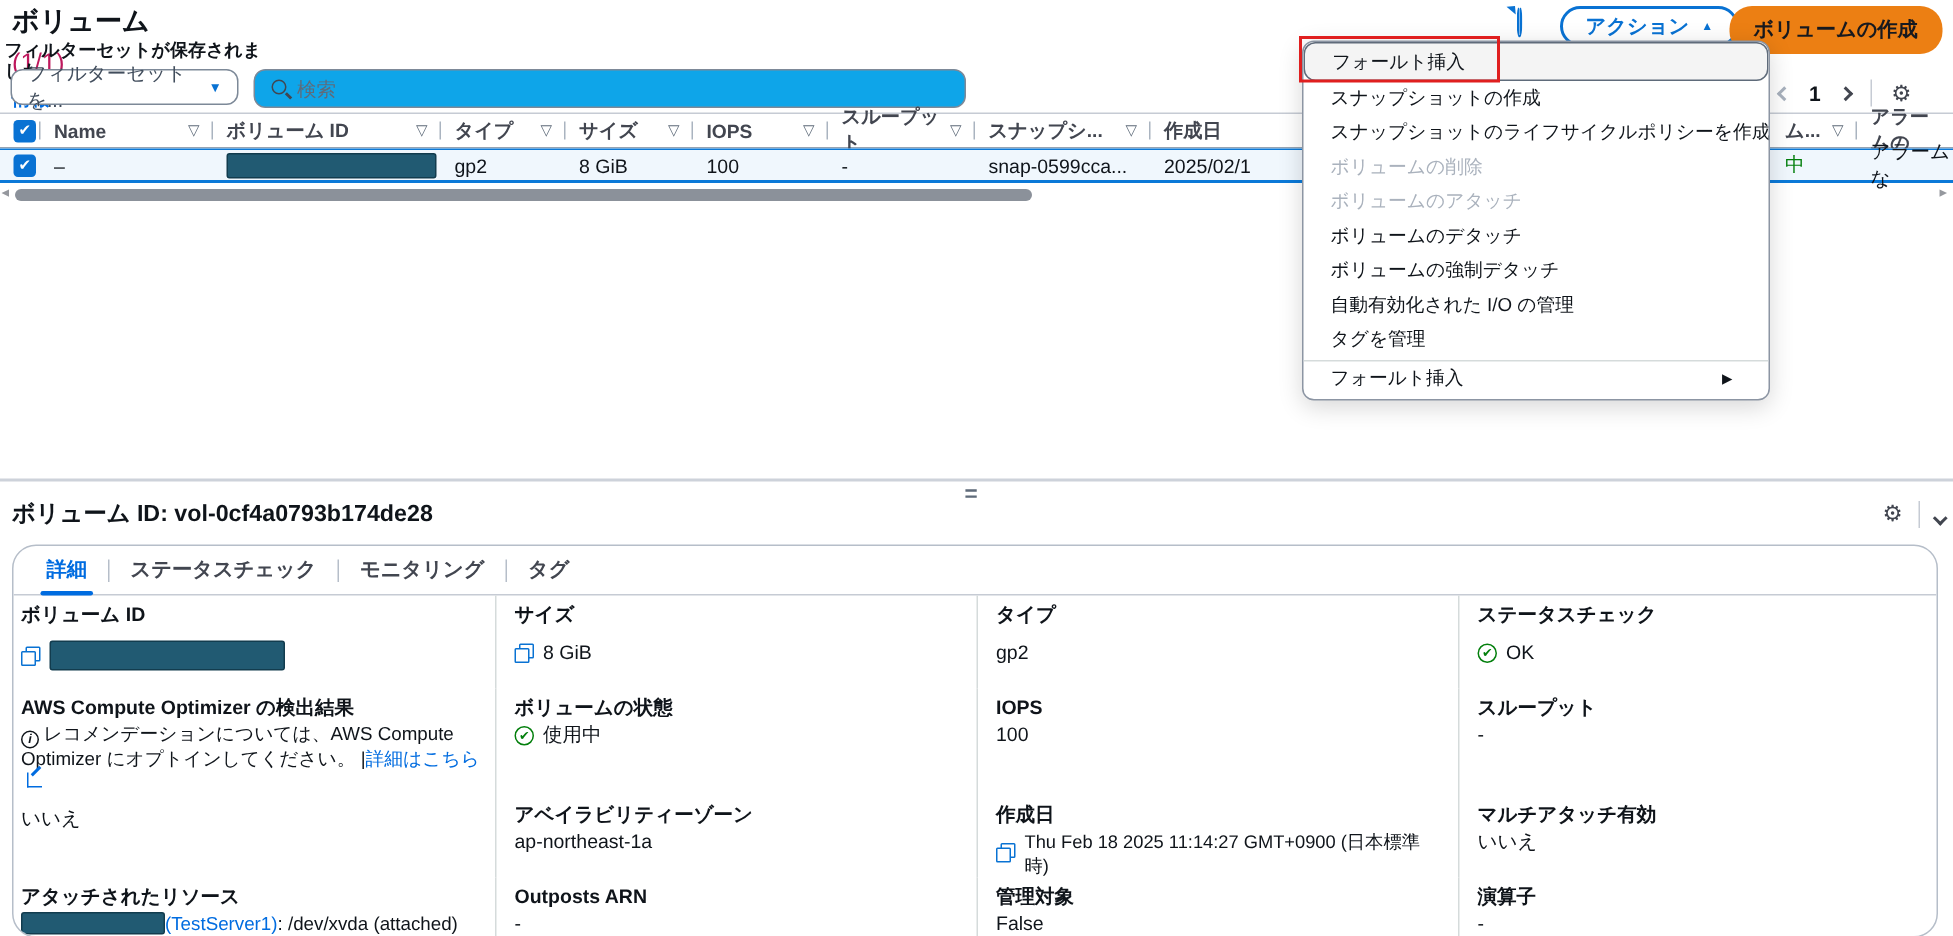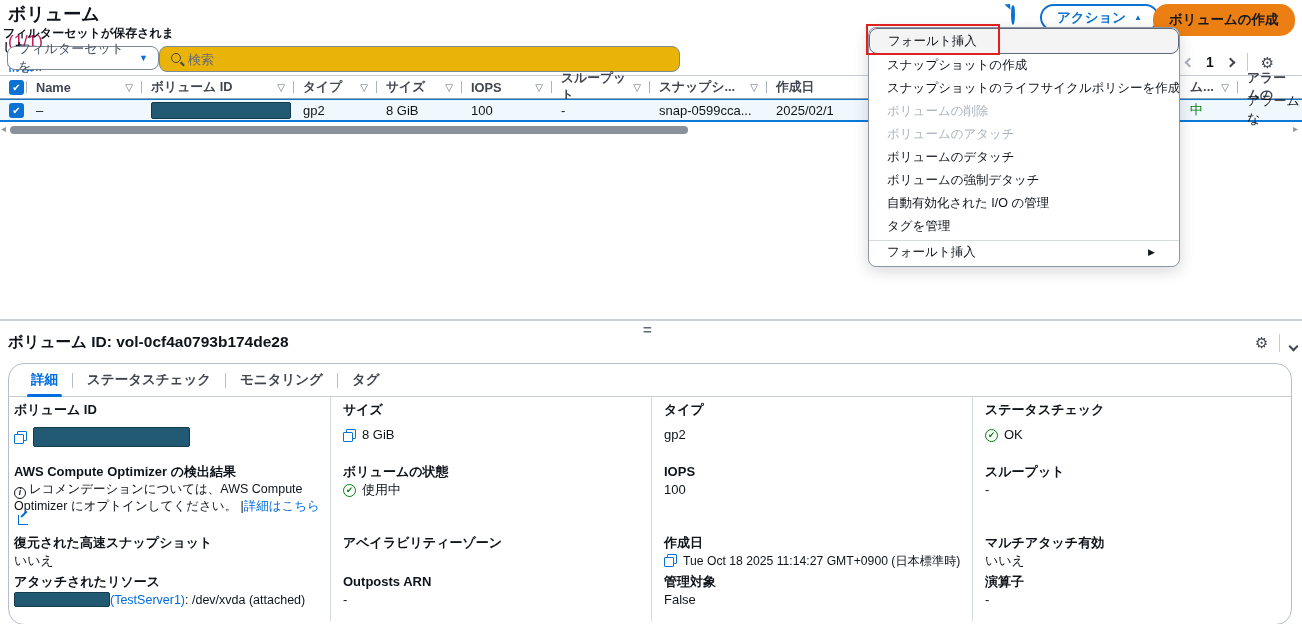--- a/index.html
+++ b/index.html
@@ -17,21 +17,21 @@
   #refreshBtn { left:1011px; top:6px; width:20px; height:20px; cursor:pointer; }
   .refresh-ic { width:16px; height:16px; border:2px solid #0972d3; border-radius:50%; border-top-color:transparent; position:relative; }
   .refresh-ic::after { content:""; position:absolute; top:-6px; right:-1px; border:4px solid transparent; border-bottom-color:#0972d3; transform:rotate(40deg); }
   #actionsBtn { left:1040px; top:4px; height:27px; display:flex; align-items:center; gap:8px; padding:0 15px; border:2px solid #0972d3; border-radius:15px; background:#fff; color:#0972d3; font-size:13.5px; font-weight:700; cursor:pointer; }
   #actionsBtn .caret-up { font-size:8px; }
   #createBtn { left:1153px; top:4px; height:27px; display:flex; align-items:center; padding:16px 16px; border-radius:15px; background:#ec7f13; color:#16191f; font-size:13.5px; font-weight:700; cursor:pointer; }
 
   
   #filterSelect { left:7px; top:46px; width:152px; height:24px; border:1px solid #7d8998; border-radius:8px; display:flex; align-items:center; justify-content:space-between; padding:0 10px; font-size:13px; color:#414d5c; background:#fff; cursor:pointer; }
   #filterSelect .caret-down { font-size:9px; color:#0972d3; }
-  #searchBox { left:159px; top:46px; width:521px; height:26px; border:1px solid #7d8998; border-radius:8px; display:flex; align-items:center; background:#eab308; }
+  #searchBox { left:169px; top:46px; width:475px; height:26px; border:1px solid #7d8998; border-radius:8px; display:flex; align-items:center; background:#0ea5e9; }
   .mag { position:relative; width:14px; height:14px; margin:0 4px 0 10px; }
   .mag::before { content:""; position:absolute; left:1px; top:1px; width:8px; height:8px; border:1.6px solid #424650; border-radius:50%; }
   .mag::after { content:""; position:absolute; left:10px; top:11px; width:5px; height:1.6px; background:#424650; transform:rotate(45deg); }
   .sinput { border:none; outline:none; flex:1; font-size:13px; color:#0f141a; background:transparent; }
   .sinput::placeholder { color:#5f6b7a; }
 
   
   #pager { left:1186px; top:52px; display:flex; align-items:center; gap:13px; height:20px; }
   .chv { width:7px; height:7px; border-top:2px solid currentColor; border-right:2px solid currentColor; display:inline-block; }
   .chv.left { transform:rotate(-135deg); }
@@ -289,33 +289,35 @@
           </div>
       </div>
       <div class="cell r2">
         <div class="dt">スループット</div>
         <div class="dd">
             <span>-</span>
           </div>
       </div>
 
       <div class="cell r3 c1">
-        <div class="dt">復元された高速スナップショット</div>
         <div class="dd">
             <span>いいえ</span>
           </div>
       </div>
       <div class="cell r3">
         <div class="dt">アベイラビリティーゾーン</div>
+        <div class="dd">
+            <span>ap-northeast-1a</span>
+          </div>
       </div>
       <div class="cell r3">
         <div class="dt">作成日</div>
         <div class="dd small">
           <span class="copy"></span>
-          <span>Tue Oct 18 2025 11:14:27 GMT+0900 (日本標準時)</span>
+          <span>Thu Feb 18 2025 11:14:27 GMT+0900 (日本標準時)</span>
         </div>
       </div>
       <div class="cell r3">
         <div class="dt">マルチアタッチ有効</div>
         <div class="dd">
             <span>いいえ</span>
           </div>
       </div>
 
       <div class="cell r4 c1">

